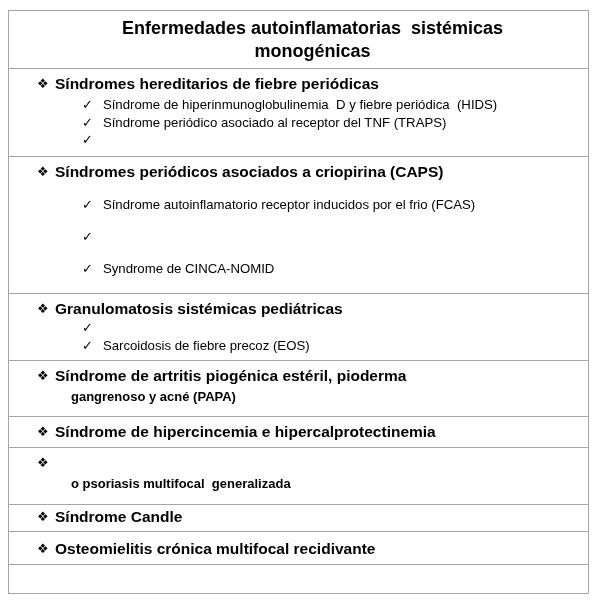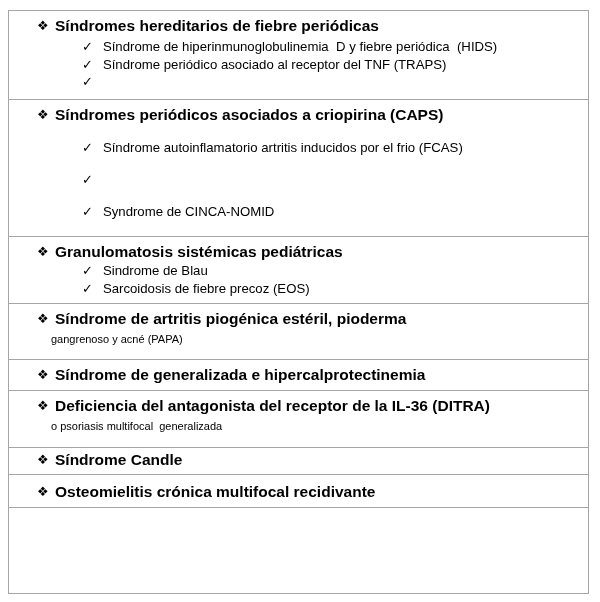--- a/index.html
+++ b/index.html
@@ -48,23 +48,23 @@
     font-size: 15.5px;
     line-height: 21px;
   }
   .diamond {
     flex: none;
     width: 18px;
     font-size: 13px;
   }
   .heading-text { white-space: pre; }
   .heading-line2 {
-    margin-left: 14px;
-    font-weight: normal;
-    font-size: 11px;
+    margin-left: 34px;
+    font-weight: bold;
+    font-size: 13px;
     line-height: 21px;
     white-space: pre;
   }
 
   .item {
     display: flex;
     padding-left: 45px;
     gap: 10px;
     font-size: 13.2px;
     line-height: 17.5px;
@@ -86,20 +86,24 @@
   .r-s6 { height: 57px; padding-top: 4px; }
   .r-s7 { height: 27px; padding-top: 1px; }
   .r-s8 { height: 33px; padding-top: 6px; }
   .r-empty { flex: 1; }
 </style>
 </head>
 <body>
 
 <div class="table">
 
+  <div class="row title-row">
+    <div class="title-line">Enfermedades autoinflamatorias  sistémicas</div>
+    <div class="title-line">monogénicas</div>
+  </div>
 
   <div class="row r-s1">
     <div class="heading">
       <span class="diamond">❖</span>
       <span class="heading-text">Síndromes hereditarios de fiebre periódicas</span>
     </div>
     <div class="item">
       <span class="check">✓</span>
       <span class="item-text">Síndrome de hiperinmunoglobulinemia  D y fiebre periódica  (HIDS)</span>
     </div>
@@ -112,65 +116,63 @@
     </div>
   </div>
 
   <div class="row r-s2">
     <div class="heading">
       <span class="diamond">❖</span>
       <span class="heading-text">Síndromes periódicos asociados a criopirina (CAPS)</span>
     </div>
     <div class="item">
       <span class="check">✓</span>
-      <span class="item-text">Síndrome autoinflamatorio artritis inducidos por el frio (FCAS)</span>
+      <span class="item-text">Síndrome autoinflamatorio receptor inducidos por el frio (FCAS)</span>
     </div>
     <div class="item">
       <span class="check">✓</span>
     </div>
     <div class="item">
       <span class="check">✓</span>
       <span class="item-text">Syndrome de CINCA-NOMID</span>
     </div>
   </div>
 
   <div class="row r-s3">
     <div class="heading">
       <span class="diamond">❖</span>
       <span class="heading-text">Granulomatosis sistémicas pediátricas</span>
     </div>
     <div class="item">
       <span class="check">✓</span>
-      <span class="item-text">Sindrome de Blau</span>
     </div>
     <div class="item">
       <span class="check">✓</span>
       <span class="item-text">Sarcoidosis de fiebre precoz (EOS)</span>
     </div>
   </div>
 
   <div class="row r-s4">
     <div class="heading">
       <span class="diamond">❖</span>
       <span class="heading-text">Síndrome de artritis piogénica estéril, pioderma</span>
     </div>
     <div class="heading-line2">gangrenoso y acné (PAPA)</div>
   </div>
 
   <div class="row r-s5">
     <div class="heading">
       <span class="diamond">❖</span>
-      <span class="heading-text">Síndrome de generalizada e hipercalprotectinemia</span>
+      <span class="heading-text">Síndrome de hipercincemia e hipercalprotectinemia</span>
     </div>
   </div>
 
   <div class="row r-s6">
     <div class="heading">
       <span class="diamond">❖</span>
-      <span class="heading-text">Deficiencia del antagonista del receptor de la IL-36 (DITRA)</span>
     </div>
     <div class="heading-line2">o psoriasis multifocal  generalizada</div>
   </div>
 
   <div class="row r-s7">
     <div class="heading">
       <span class="diamond">❖</span>
       <span class="heading-text">Síndrome Candle</span>
     </div>
   </div>

